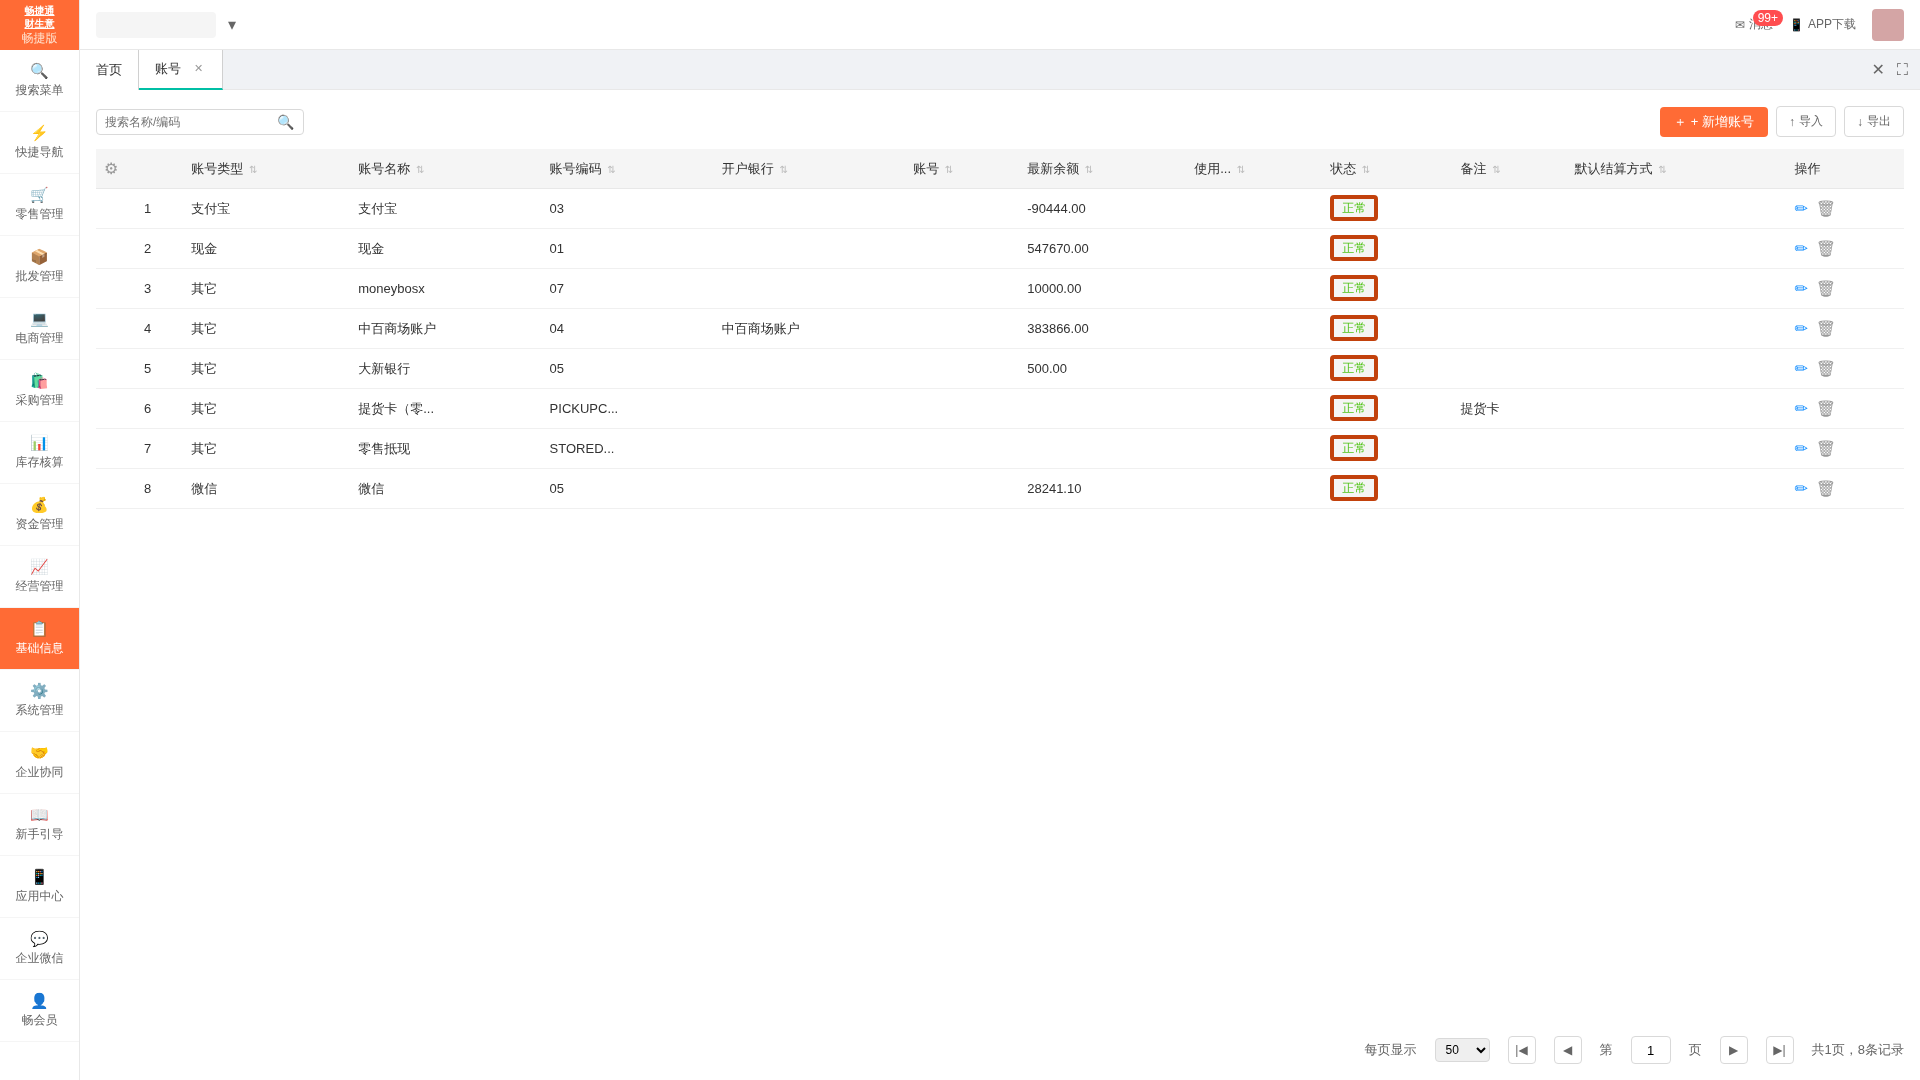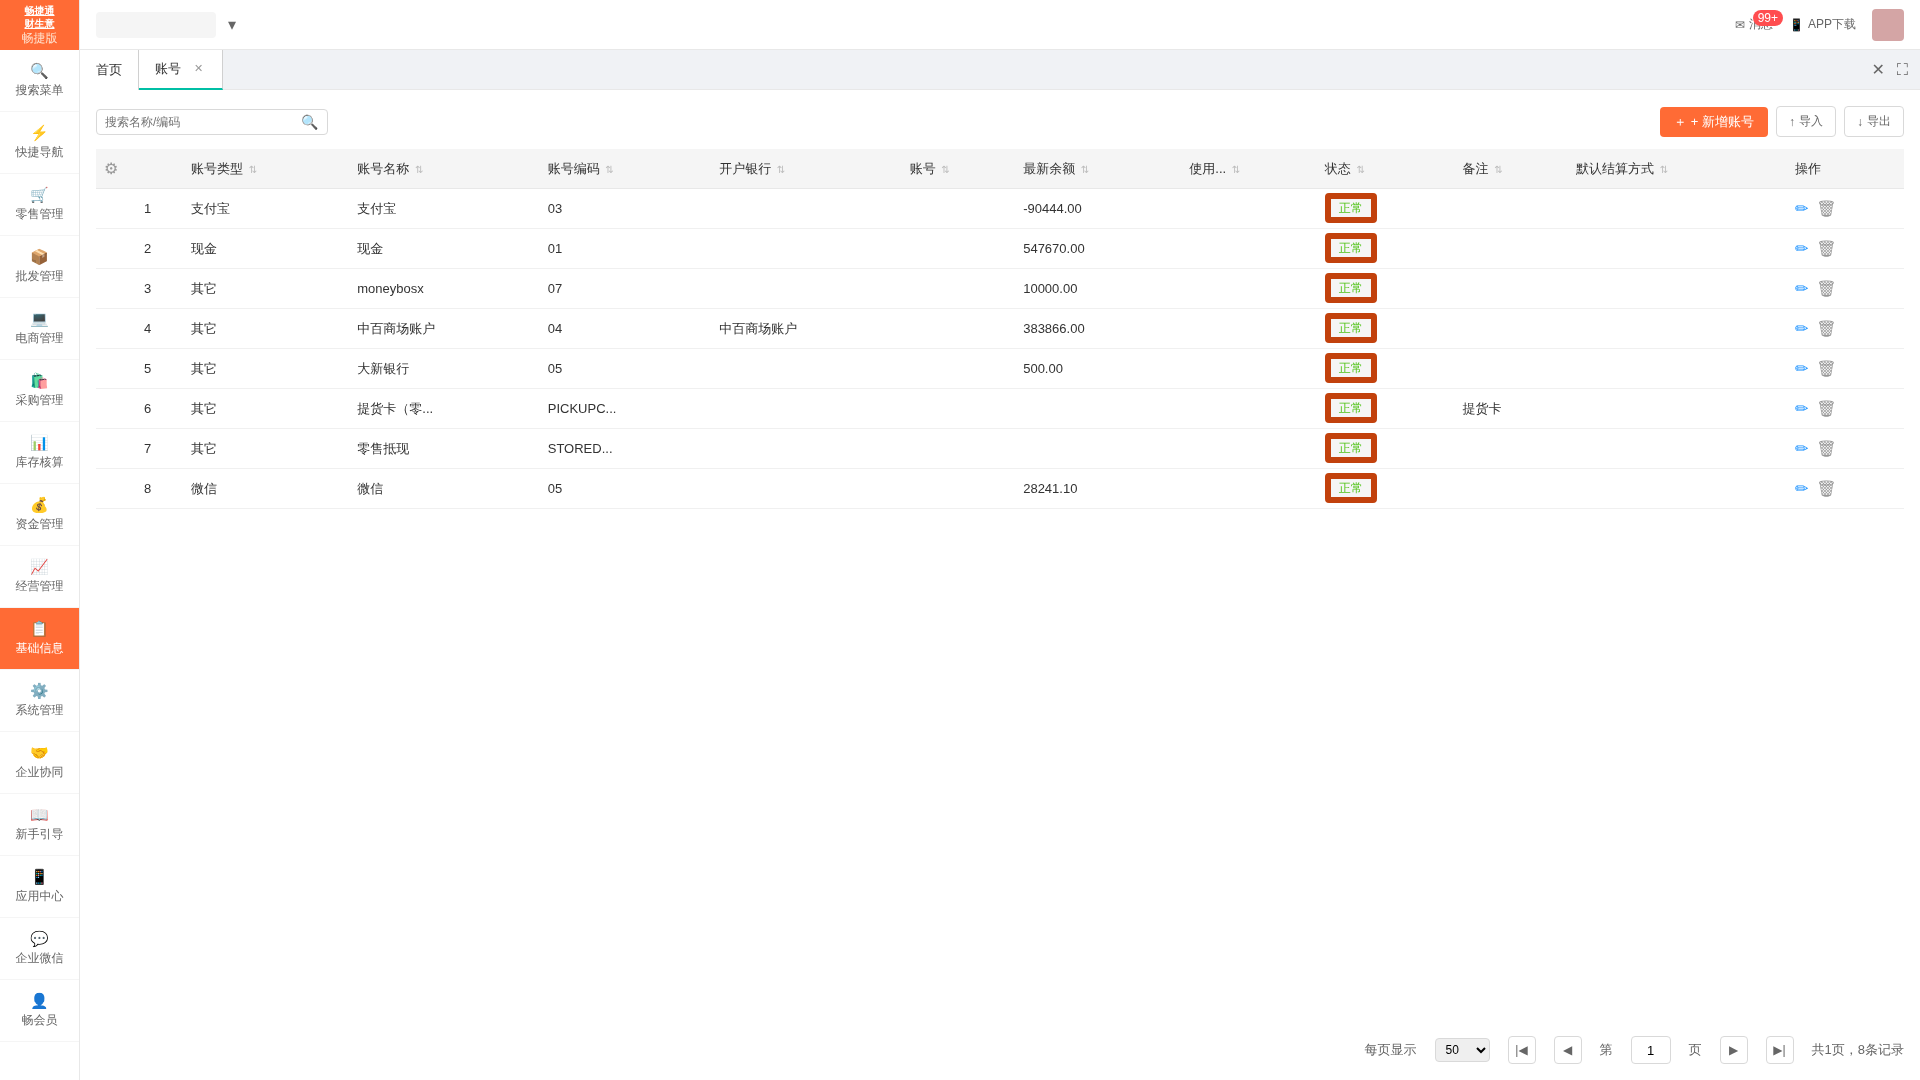--- a/index.html
+++ b/index.html
@@ -215,21 +215,21 @@
       justify-content: space-between;
       margin-bottom: 12px;
     }
     .search-box {
       display: flex;
       align-items: center;
       border: 1px solid #d9d9d9;
       border-radius: 4px;
       padding: 4px 8px;
       background: #fff;
-      width: 232px;
+      width: 208px;
     }
     .search-box input {
       border: none;
       outline: none;
       font-size: 12px;
       color: #999;
       flex: 1;
     }
     .search-icon { color: #bbb; font-size: 14px; cursor: pointer; }
     .toolbar-right {
@@ -282,21 +282,21 @@
     .data-table td {
       padding: 10px 8px;
       border-bottom: 1px solid #f0f0f0;
       color: #333;
       white-space: nowrap;
     }
     .settings-col { width: 40px; text-align: center; }
     .status-badge {
       background: #f5f5f5;
       color: #52c41a;
-      border: 6px solid #c2410c;
+      border: 4px solid #c2410c;
       border-radius: 4px;
       padding: 2px 8px;
       font-size: 12px;
     }
     .action-btns { display: flex; gap: 8px; align-items: center; }
     .action-btn { background: none; border: none; cursor: pointer; color: #1890ff; font-size: 16px; }
     .action-btn.delete { color: #999; }
 
     
     .pagination {

